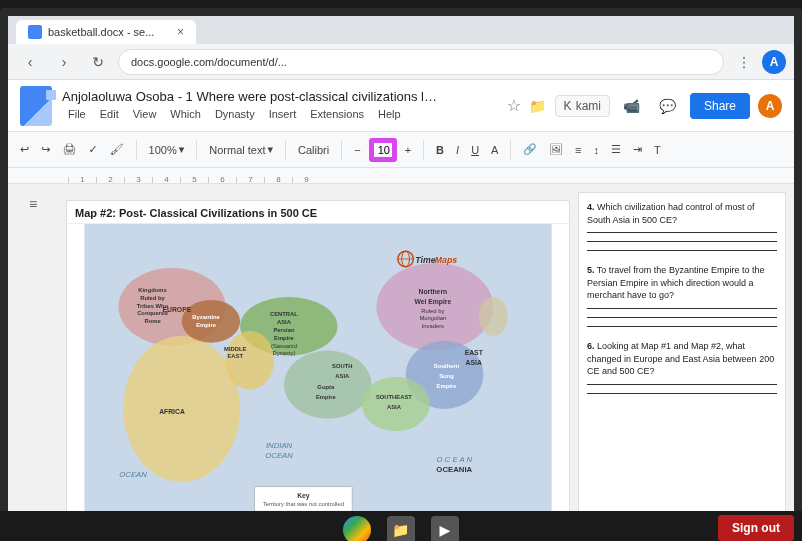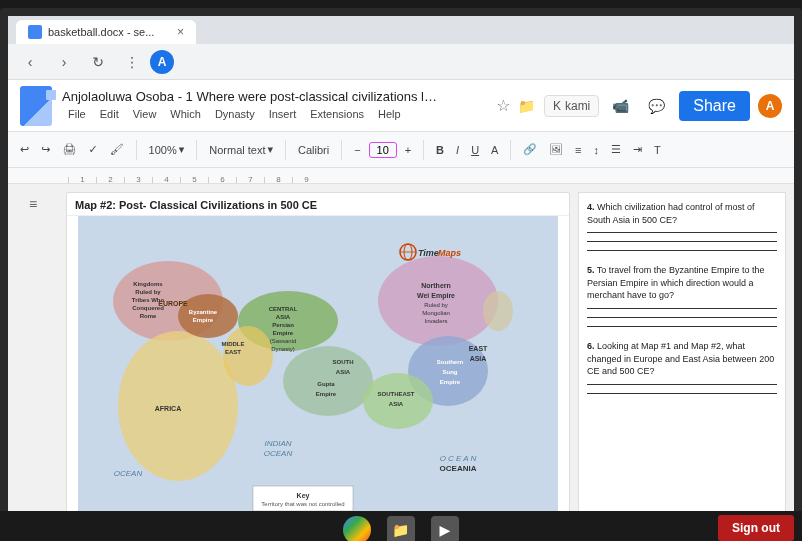--- a/index.html
+++ b/index.html
@@ -192,21 +192,21 @@
       padding: 3px 8px;
       cursor: pointer;
       background: #f8f8f8;
     }
     .share-btn {
       background: #1a73e8;
       color: white;
       border: none;
       border-radius: 4px;
       padding: 6px 14px;
-      font-size: 16px;
+      font-size: 12px;
       cursor: pointer;
       font-weight: 500;
     }
 
     
     .docs-toolbar {
       height: 36px;
       background: #f8f9fa;
       display: flex;
       align-items: center;
@@ -229,21 +229,21 @@
       border: none;
       background: transparent;
     }
     .toolbar-divider {
       width: 1px;
       height: 20px;
       background: #ddd;
       margin: 0 4px;
     }
     .font-size-box {
-      border: 1px solid #d946ef;
+      border: 5px solid #d946ef;
       border-radius: 3px;
       padding: 1px 4px;
       font-size: 11px;
       width: 28px;
       text-align: center;
     }
 
     
     .ruler {
       height: 16px;
@@ -306,20 +306,21 @@
     }
 
     
     .map-section {
       flex: 1;
       background: #fff;
       border: 1px solid #ddd;
       border-radius: 2px;
       overflow: hidden;
       position: relative;
+      margin-top: 8px;
     }
     .map-title {
       font-size: 11px;
       font-weight: bold;
       color: #222;
       padding: 6px 8px 4px;
       border-bottom: 1px solid #eee;
     }
     .map-container {
       position: relative;
@@ -413,20 +414,23 @@
         <span class="tab-icon"></span>
         <span>basketball.docx - se...</span>
         <span class="tab-close">×</span>
       </div>
     </div>
 
     <div class="chrome-toolbar">
       <button class="nav-btn">‹</button>
       <button class="nav-btn">›</button>
       <button class="nav-btn">↻</button>
+      <div class="address-bar">
+        <span>docs.google.com/document/d/...</span>
+      </div>
       <div class="chrome-icons">
         <button class="chrome-icon-btn">⋮</button>
         <div class="profile-circle">A</div>
       </div>
     </div>
 
     <div class="docs-header">
       <div class="docs-logo"></div>
       <div class="docs-title-area">
         <div class="docs-title">Anjolaoluwa Osoba - 1 Where were post-classical civilizations located? How interconnected were they?</div>

